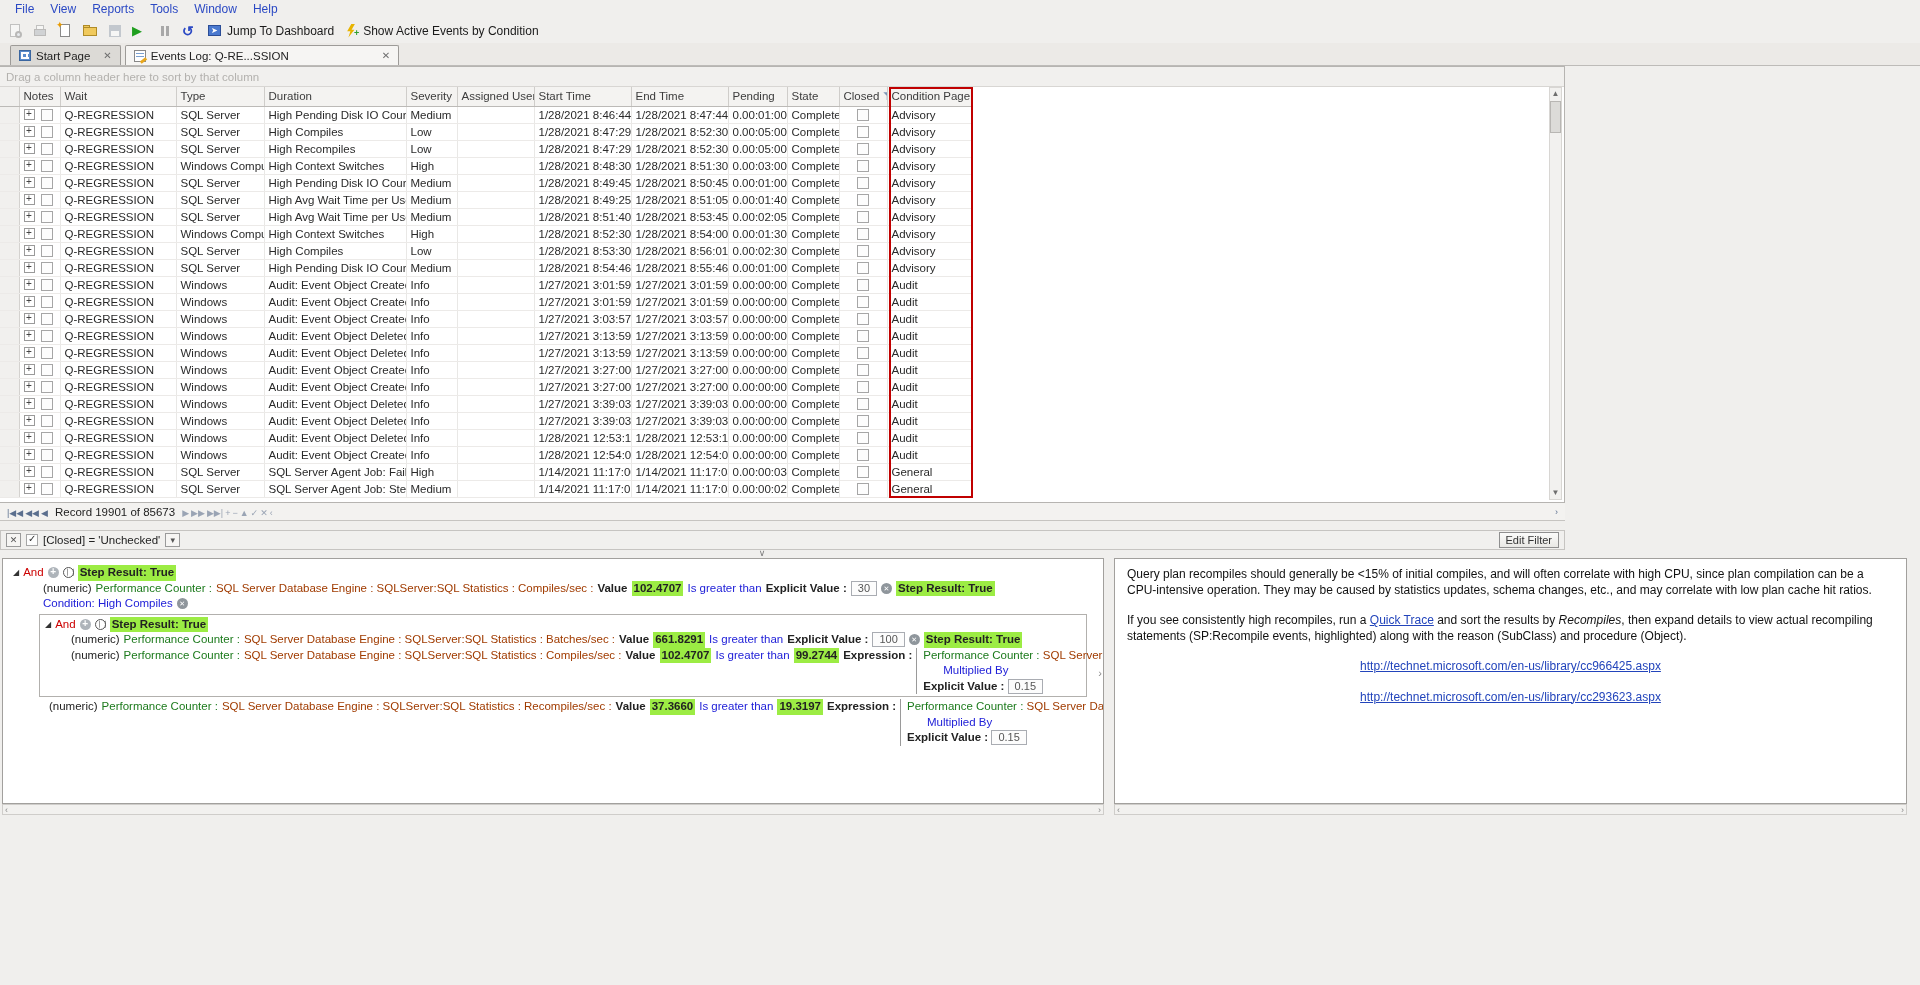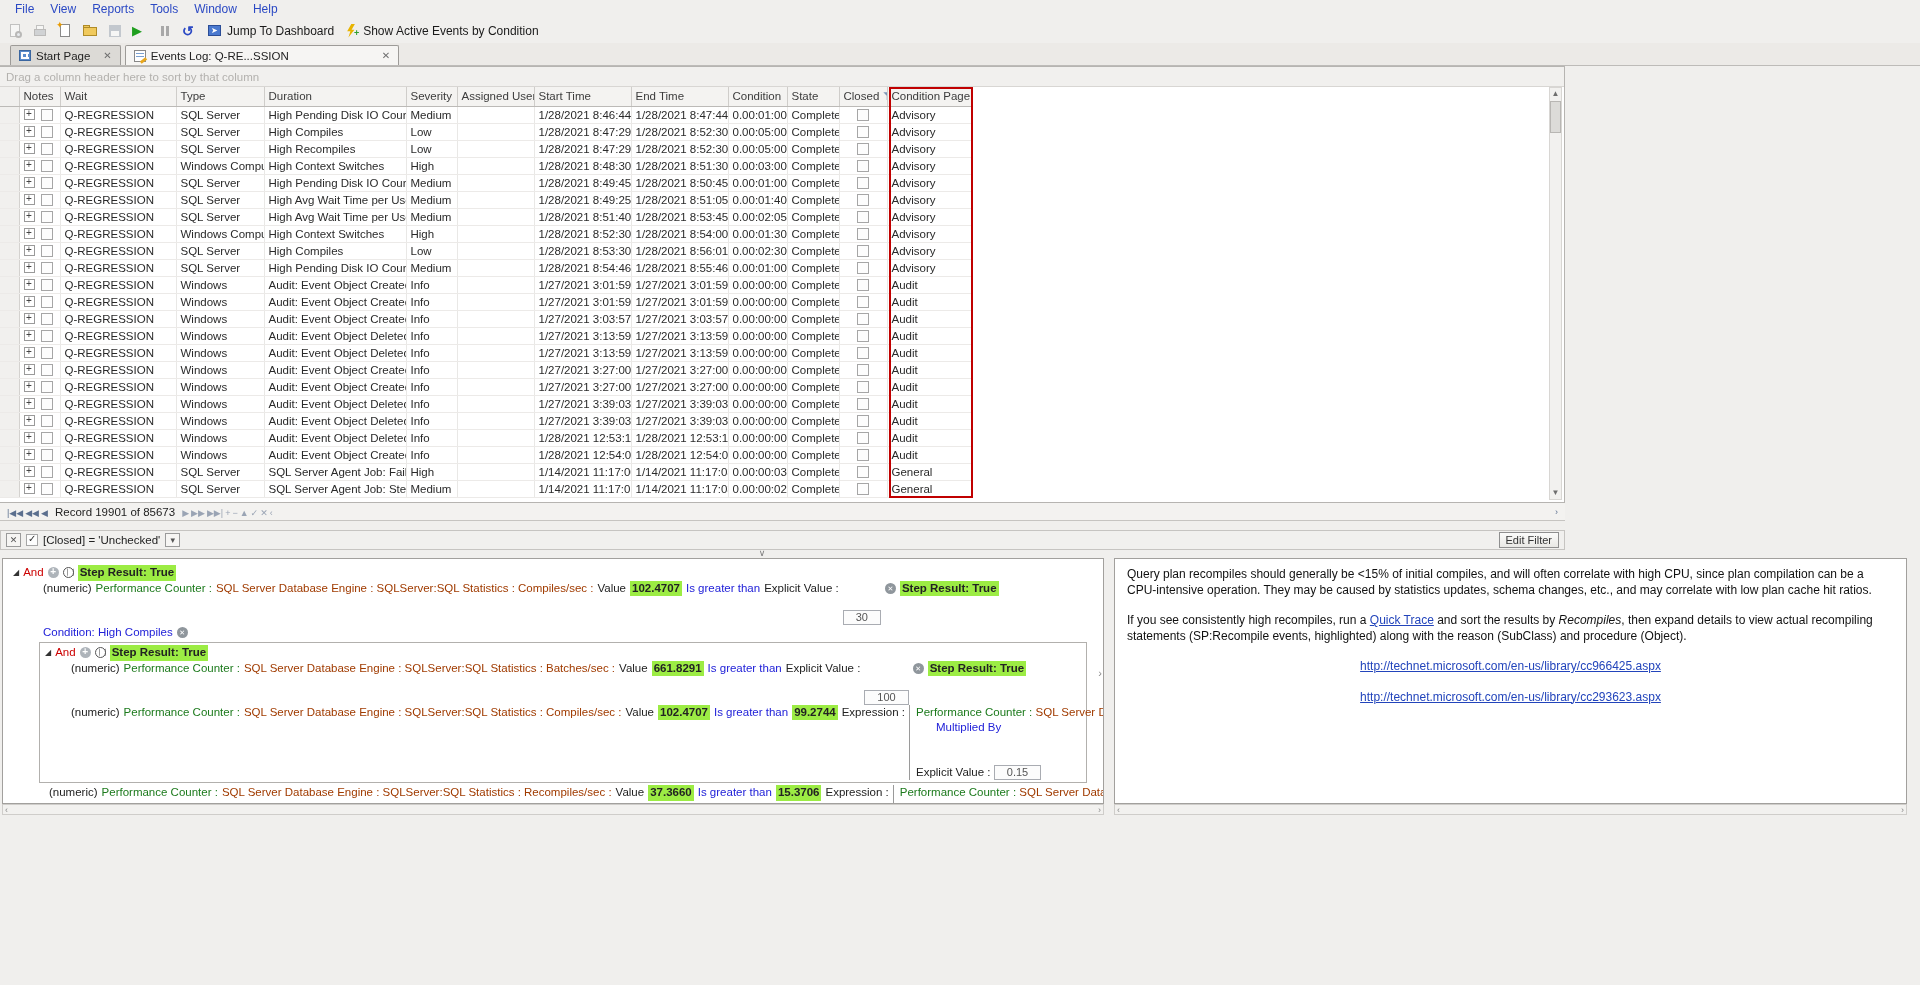--- a/index.html
+++ b/index.html
@@ -96,27 +96,27 @@
     font-size:11.5px; overflow:hidden; padding:6px 0 0 10px; }
   .condpanel .more { position:absolute; right:1px; top:108px; color:#8a8a8a; font-size:11px; }
   .cl { white-space:nowrap; line-height:15.5px; display:flex; align-items:flex-start; gap:4px; }
   .cl > span { flex:none; }
   .tri { color:#333; font-size:8px; line-height:15px; }
   .andlbl { color:#cc0000; }
   .res { background:#9cec44; font-weight:bold; padding:0 2px; }
   .val { background:#9cec44; font-weight:bold; padding:0 2px; }
   .ctr { color:#1c7a1c; }
   .path { color:#a03b00; }
-  .lbl { font-weight:normal; }
+  .lbl { font-weight:bold; }
   .op { color:#2121d8; }
   .cic { display:inline-block; width:11px; height:11px; border-radius:50%; margin-top:2px; position:relative; }
   .cplus { background:#aeb4ba; } .cplus::after { content:"+"; position:absolute; left:2.5px; top:-3px; color:#fff; font-size:10px; font-weight:bold; }
   .cpause { background:#fff; border:1.5px solid #555; } .cpause::after { content:"❘❘"; position:absolute; left:1px; top:-4px; color:#555; font-size:7px; letter-spacing:0; }
   .cx { background:#8f969c; } .cx::after { content:"✕"; position:absolute; left:2.5px; top:-2px; color:#fff; font-size:7px; }
-  .numbox { display:inline-block; border:1px solid #a9acb2; background:#fcfcfc; color:#555; font-size:11px; line-height:13px; padding:0 12px; min-width:24px; text-align:left;margin-top:29px; }
+  .numbox { display:inline-block; border:1px solid #a9acb2; background:#fcfcfc; color:#555; font-size:11px; line-height:13px; padding:0 6px; min-width:24px; text-align:left; }
   .subbox { margin:2px 0 2px 26px; width:1048px; border:1px solid #b2b0ad; padding:2px 0 2px 5px; }
   .exprbox { display:inline-block; border-left:1px solid #9a9a9a; padding-left:6px; vertical-align:top; }
   .exprbox .eA { white-space:nowrap; }
   .exprbox .eB { margin-left:20px; }
   .ind1 { margin-left:30px; } .ind2 { margin-left:26px; } .ind3 { margin-left:36px; }
 
   .helppanel { position:absolute; left:1114px; top:558px; width:793px; height:246px; background:#fff; border:1px solid #a2a09d;
     font-size:12px; line-height:15.5px; padding:8px 12px; color:#111; }
   .helppanel p { margin-bottom:15px; }
   .helppanel .seealso { font-weight:bold; margin-bottom:1px; }
@@ -237,21 +237,21 @@
       <tr>
         <th class="ind"></th>
         <th>Notes</th>
         <th>Wait</th>
         <th>Type</th>
         <th>Duration</th>
         <th>Severity</th>
         <th>Assigned User</th>
         <th>Start Time</th>
         <th>End Time</th>
-        <th class="r">Condition</th>
+        <th class="r">Pending</th>
         <th>State</th>
         <th><span>Closed</span><span class="funnel"></span></th>
         <th><span>Condition Page</span></th>
         <th class="filler"></th>
       </tr>
     </thead>
     <tbody>
 
     <tr>
         <td class="ind"></td>
@@ -721,21 +721,21 @@
       </span>
     </div>
   </div>
   <div class="cl ind3">
     <span>(numeric)</span>
     <span class="ctr">Performance Counter :</span>
     <span class="path">SQL Server Database Engine : SQLServer:SQL Statistics : Recompiles/sec :</span>
     <span class="lbl">Value</span>
     <span class="val">37.3660</span>
     <span class="op">Is greater than</span>
-    <span class="val">15.3706</span>
+    <span class="val">19.3197</span>
     <span class="lbl">Expression :</span>
     <span class="exprbox">
       <span class="eA" style="display:block">
         <span class="ctr">Performance Counter :</span>
         <span class="path">SQL Server Database Engine : SQLServer:SQL Statistics : Compiles/sec : Value</span>
         
       </span>
       <span class="eB op" style="display:block">Multiplied By</span>
       <span style="display:block">
         <span class="lbl">Explicit Value :</span>

